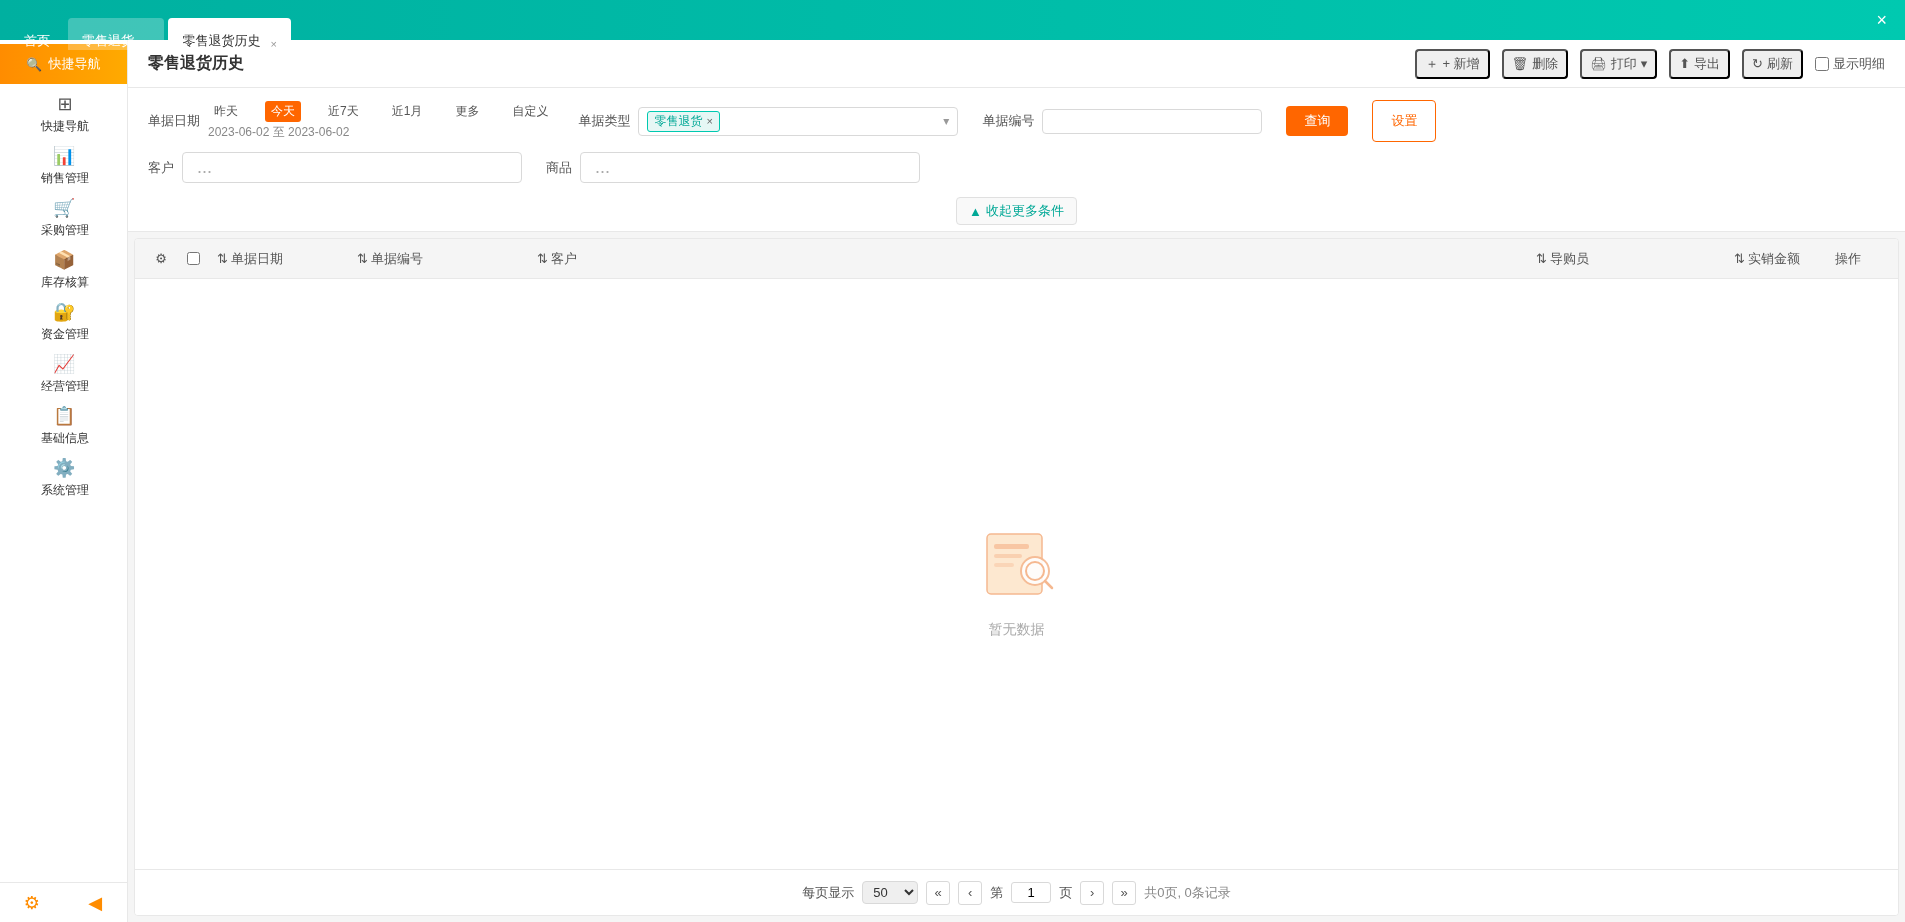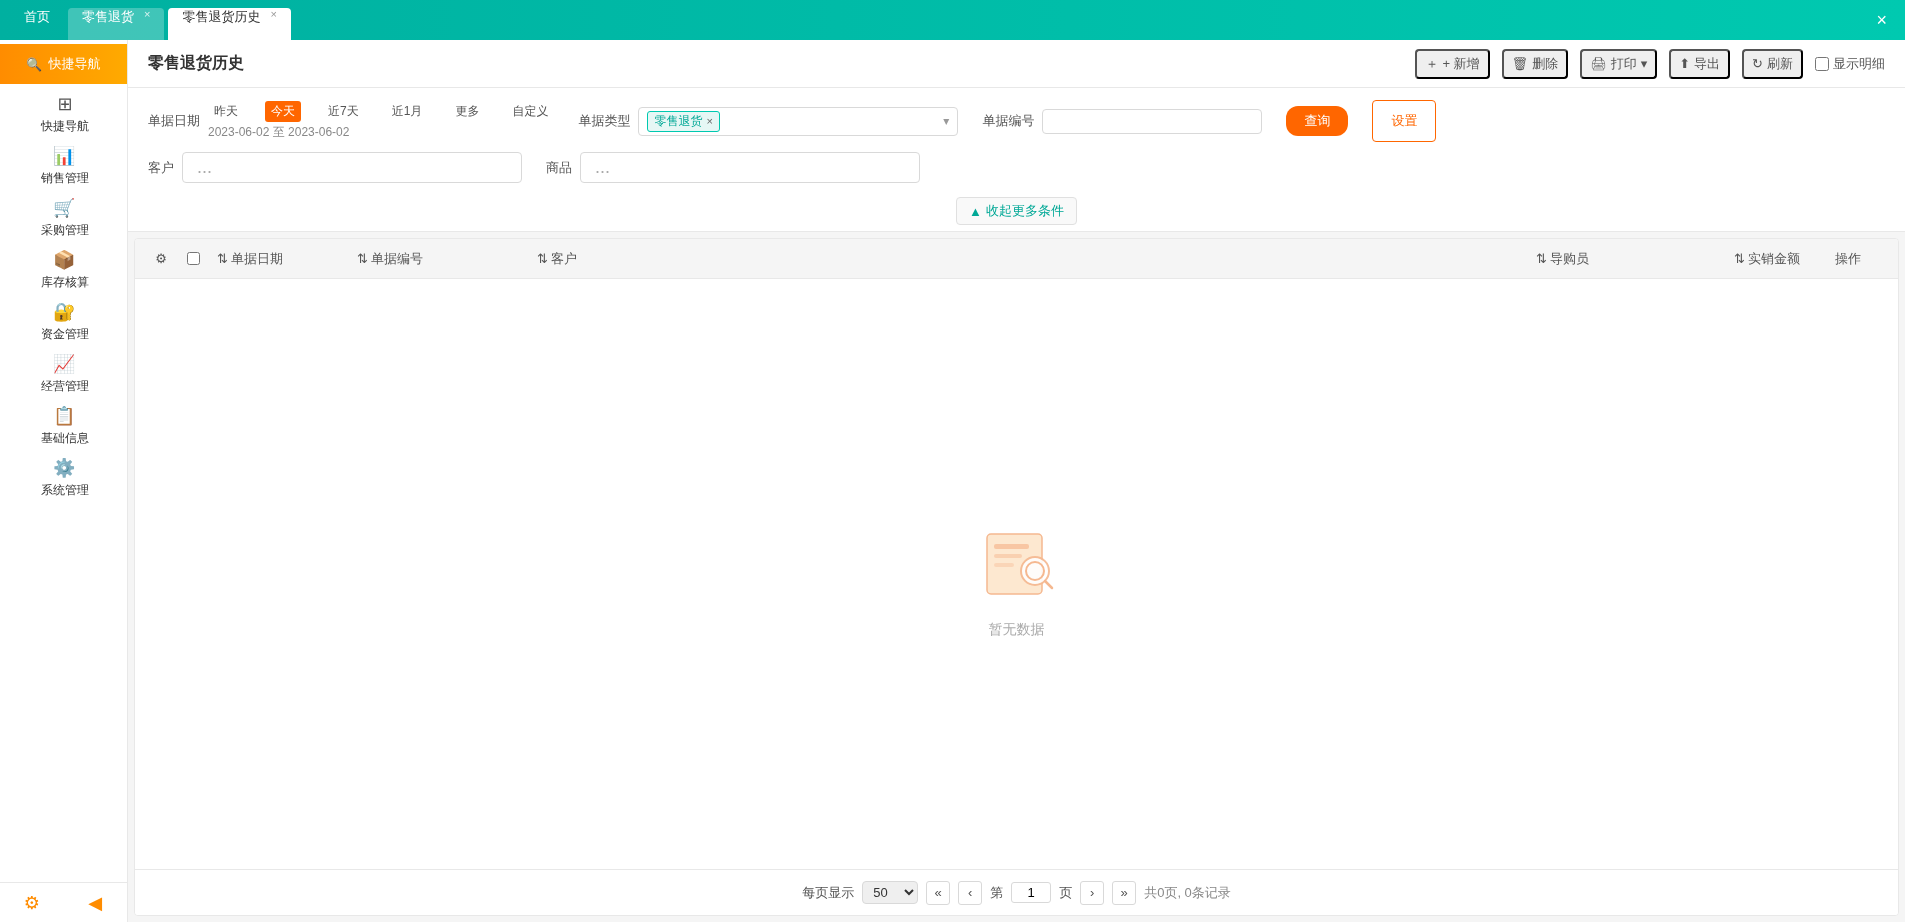--- a/index.html
+++ b/index.html
@@ -12,27 +12,27 @@
       display: flex;
       align-items: center;
       padding: 0 10px;
       gap: 4px;
     }
     .top-bar-tab {
       height: 32px;
       padding: 0 14px;
       border-radius: 4px 4px 0 0;
       display: flex;
-      align-items: flex-start;
+      align-items: flex-end;
       font-size: 13px;
       color: #fff;
       cursor: pointer;
       gap: 6px;
       position: relative;
-      top: 4px;
+      top: 14px;
     }
     .top-bar-tab.home {
       background: transparent;
     }
     .top-bar-tab.inactive {
       background: rgba(255,255,255,0.25);
     }
     .top-bar-tab.active {
       background: #fff;
       color: #333;
@@ -139,21 +139,21 @@
       color: #555;
       cursor: pointer;
       padding: 4px 8px;
       border-radius: 4px;
     }
     .btn-query {
       background: #ff6600;
       color: #fff;
       border: none;
       padding: 6px 18px;
-      border-radius: 12px;
+      border-radius: 4px;
       font-size: 13px;
       cursor: pointer;
     }
     .btn-setting {
       background: #fff;
       color: #ff6600;
       border: 1px solid #ff6600;
       padding: 11px 18px;
       border-radius: 4px;
       font-size: 13px;

